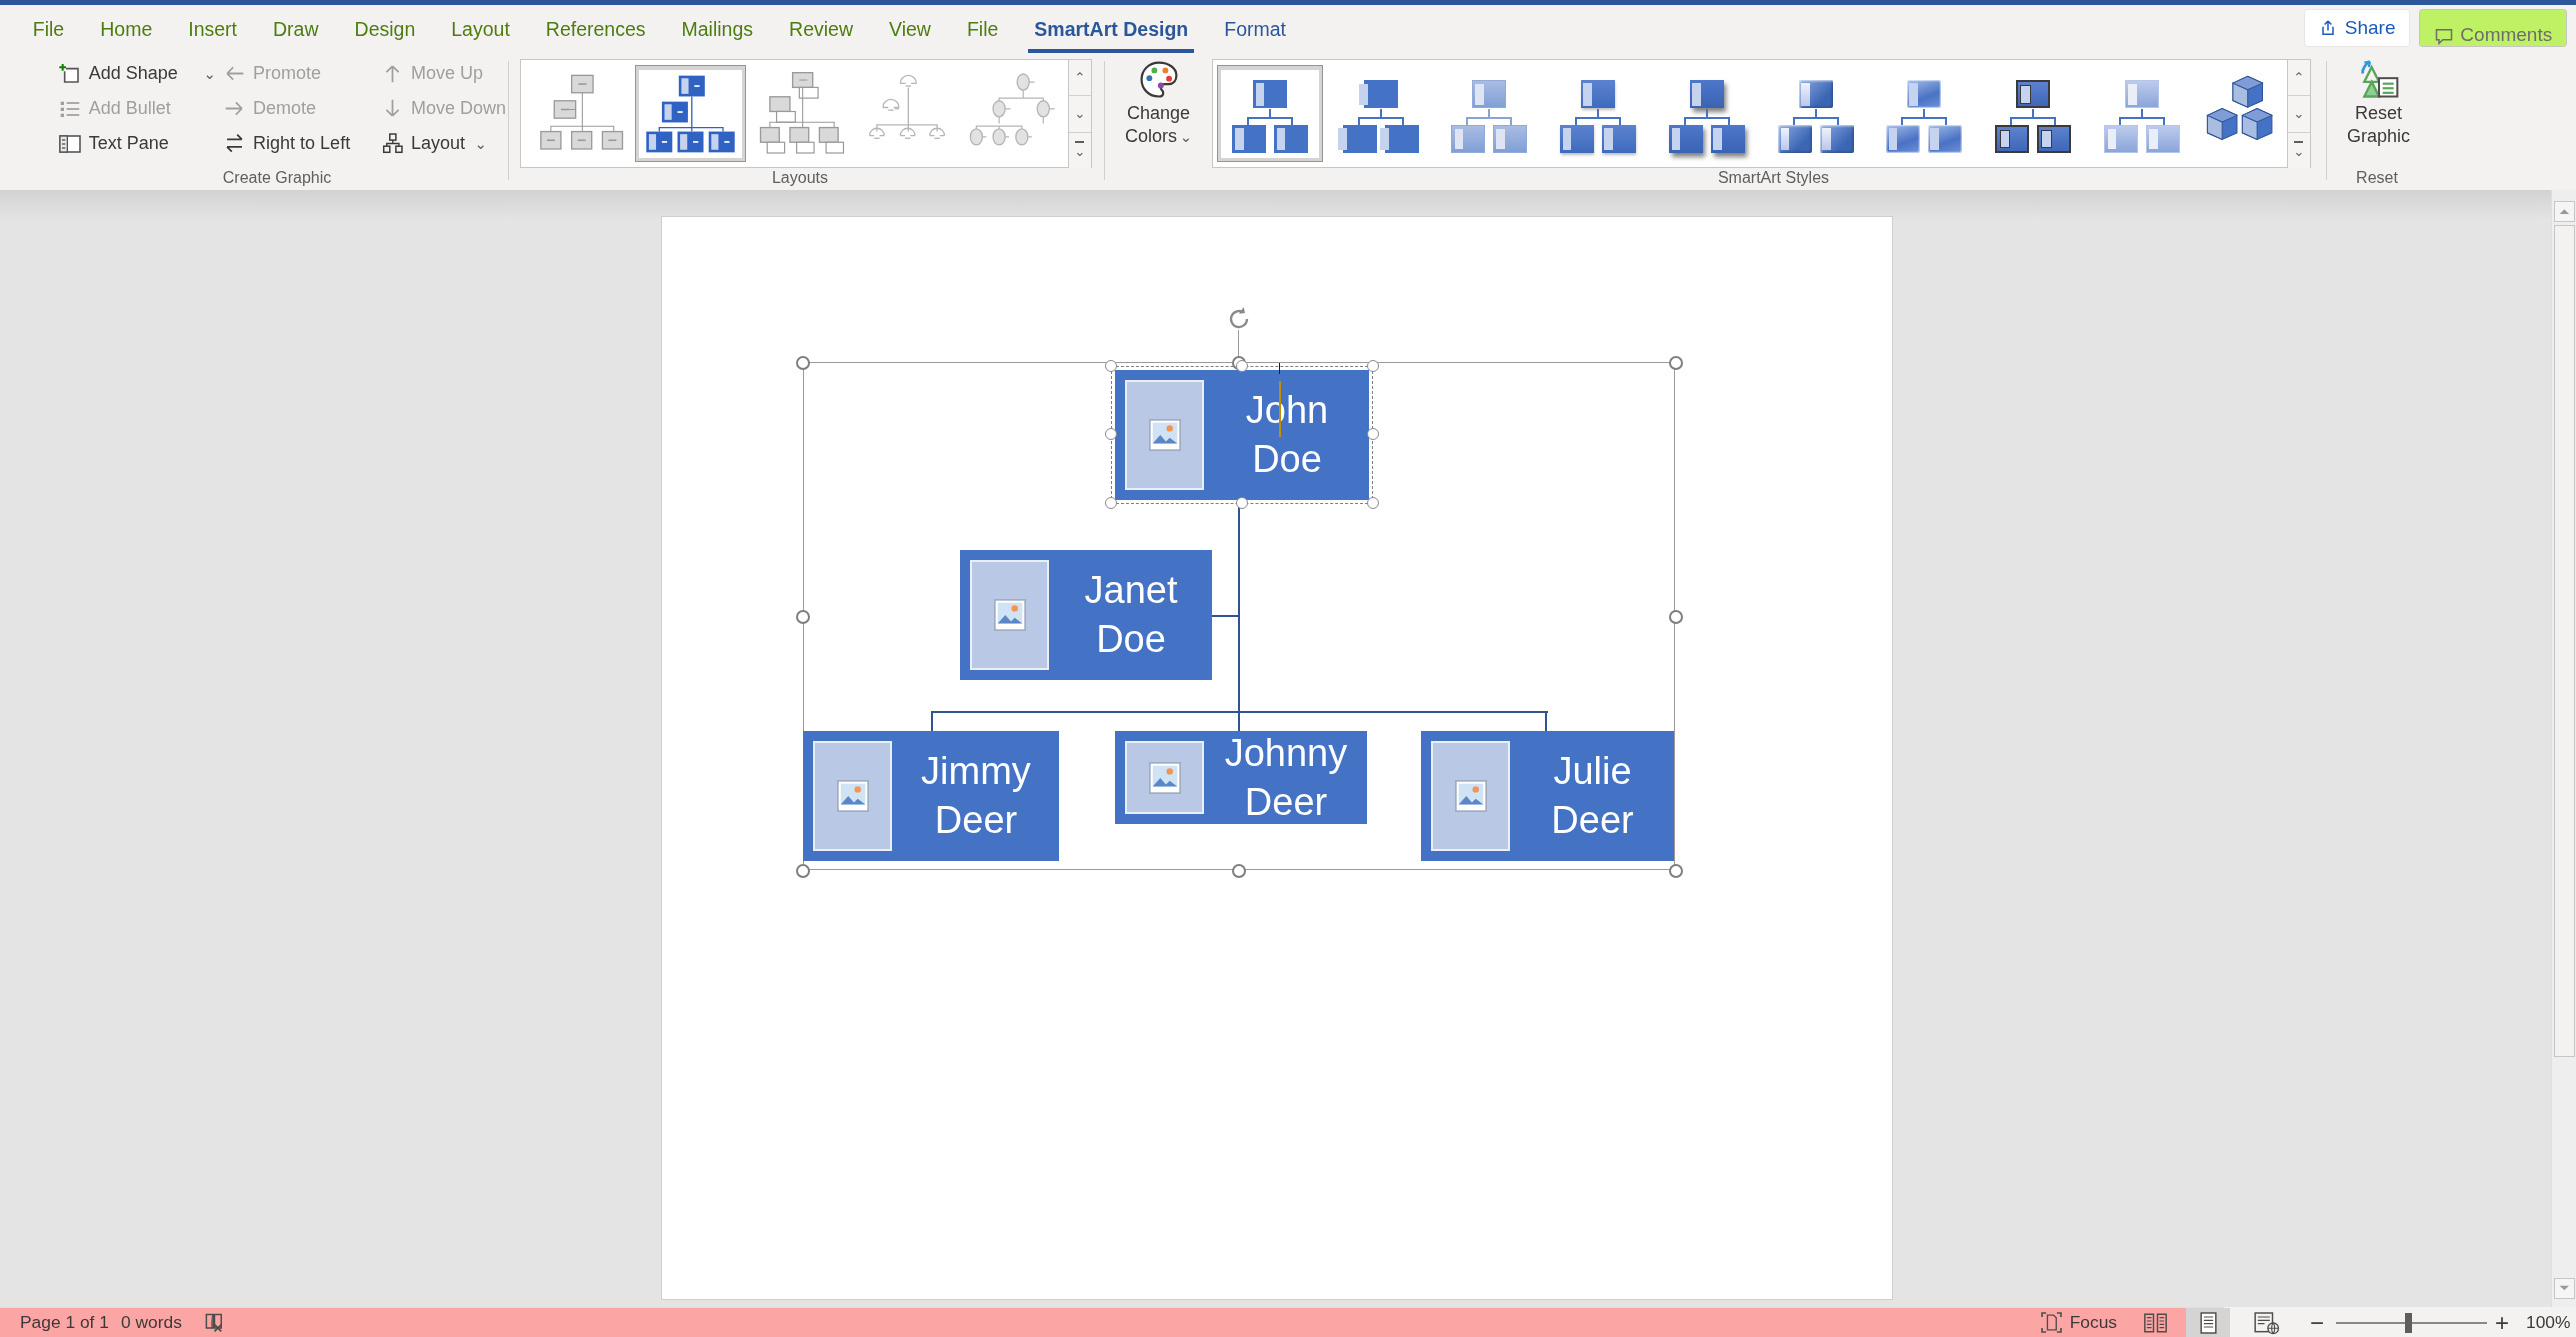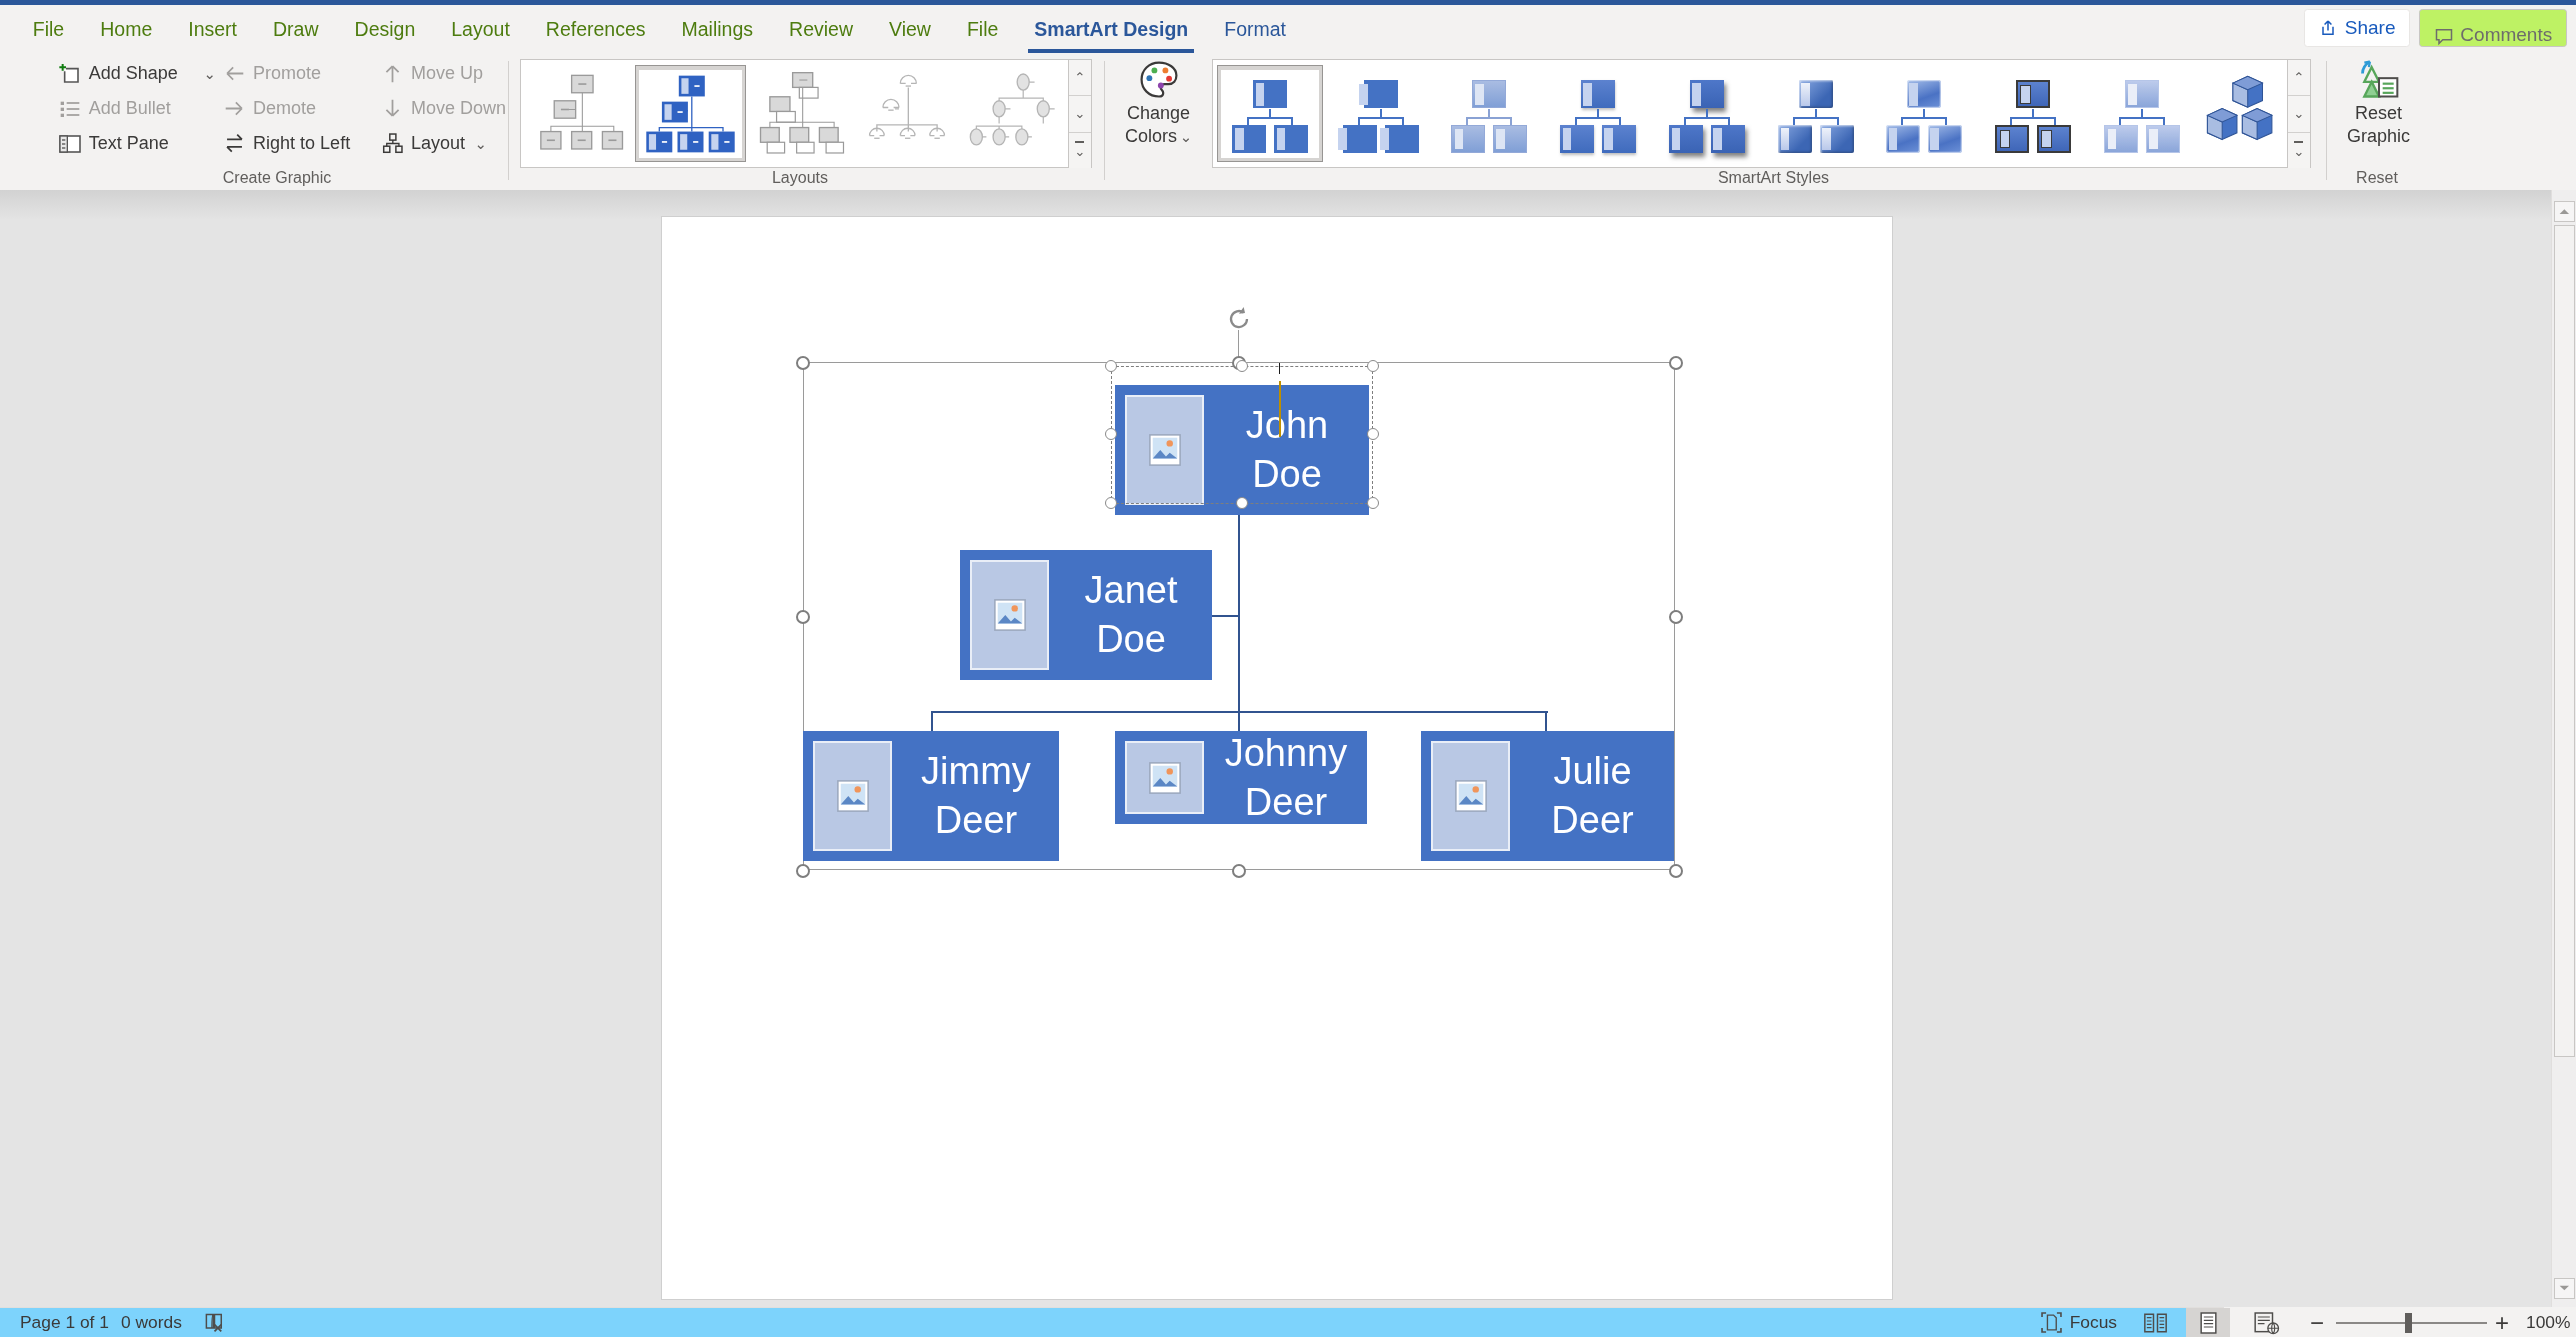--- a/index.html
+++ b/index.html
@@ -101,21 +101,21 @@
 
   #outer-sel { position:absolute; border:0.7px solid #9a9a9a; }
   .hnd { position:absolute; width:14px; height:14px; border-radius:50%; background:#ffffff; border:2px solid #7e7e7e; }
   .hnd2 { position:absolute; width:12px; height:12px; border-radius:50%; background:#ffffff; border:1.3px solid #8a8a8a; }
   #node-sel { position:absolute; border:1.3px dashed #7e7e7e; }
 
   #caret-gold { position:absolute; width:2px; background:#bf8f00; }
   #caret-black { position:absolute; width:1.3px; background:#1a1a1a; }
 
   
-  #statusbar { left:0; top:1307px; width:2224px; height:30px; background:#7dd3fc; border-top:0.7px solid #e1dfdd; font-size:17.4px; color:#3b3a39; }
+  #statusbar { left:0; top:1307px; width:2224px; height:30px; background:#fca5a5; border-top:0.7px solid #e1dfdd; font-size:17.4px; color:#3b3a39; }
   .sb-item { position:absolute; top:0; height:29.5px; display:flex; align-items:center; gap:6.7px; }
   #view-print-wrap { background:#d6d4d2; }
   #zoom-track { position:absolute; top:14px; left:2336px; width:151px; height:2px; background:#8a8886; }
   #zoom-thumb { position:absolute; top:5.4px; left:2405px; width:6.7px; height:19.5px; background:#605e5c; }
 </style>
 </head>
 <body>
 
 <div id="topstrip" class="abs"></div>
 
@@ -526,21 +526,21 @@
     <path d="M31 6l2 9-9 1z" fill="#8a8a8a"></path>
   </svg>
 
   <div class="conn" style="left:1238px; top:309px; width:2px; height:213px;"></div>
   <div class="conn" style="left:1211px; top:425px; width:28px; height:2px;"></div>
   <div class="conn" style="left:931px; top:521px; width:617px; height:2px;"></div>
   <div class="conn" style="left:931px; top:521px; width:2px; height:19.5px;"></div>
   <div class="conn" style="left:1238px; top:521px; width:2px; height:19.5px;"></div>
   <div class="conn" style="left:1545px; top:521px; width:2px; height:19.5px;"></div>
 
-  <div class="node" style="left:1115px; top:180px; width:254px; height:130px;margin-top:15px;">
+  <div class="node" style="left:1115px; top:180px; width:254px; height:130px;">
     <div class="ph">
       <svg width="34" height="34" viewBox="0 0 36 36">
         <rect x="2" y="2" width="32" height="32" fill="#ffffff" stroke="#9aa7bd" stroke-width="1.6"></rect>
         <rect x="5" y="5" width="26" height="22" fill="#cfe3f5"></rect>
         <circle cx="23" cy="11" r="3.4" fill="#f0955a"></circle>
         <path d="M5 27l8-9 6 7 4-4 8 6z" fill="#5b87c5"></path>
       </svg>
     </div>
     <div class="ntext">
       <span>John</span>

